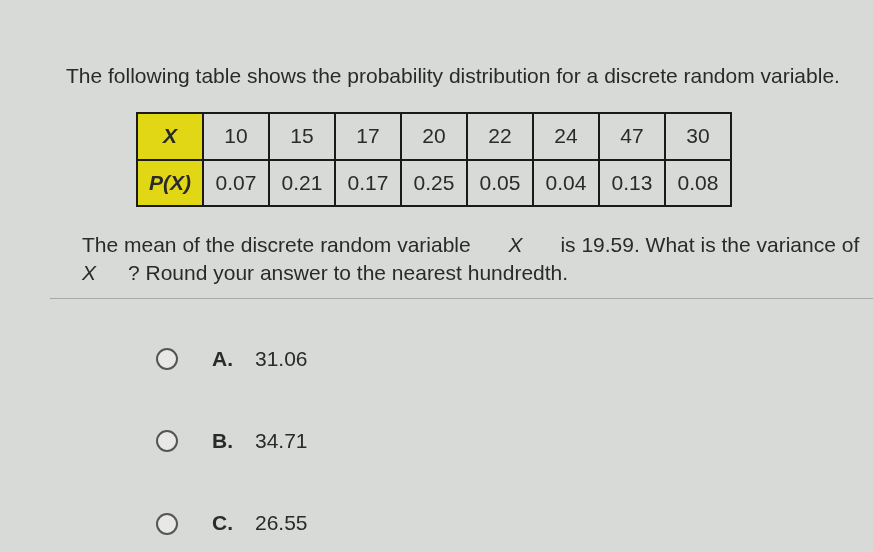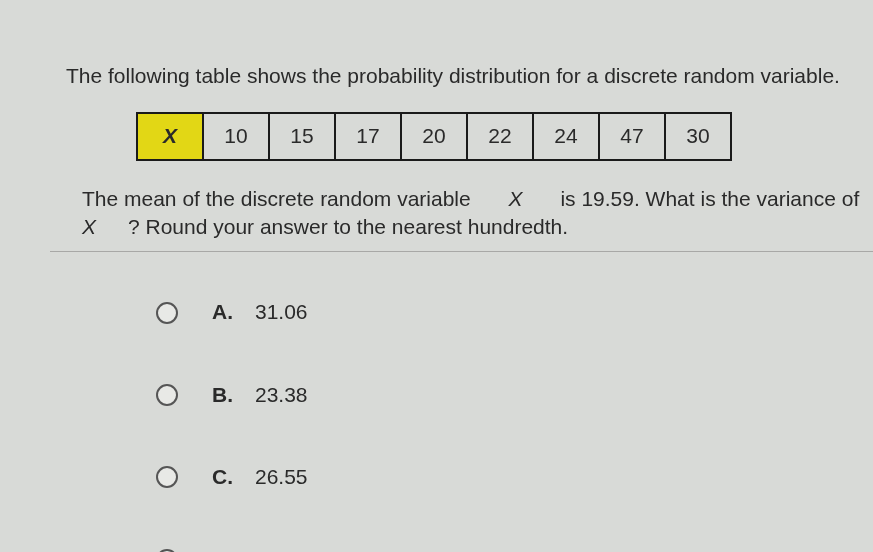--- a/index.html
+++ b/index.html
@@ -61,40 +61,51 @@
       <td class="header-italic hl">X</td>
       <td>10</td>
       <td>15</td>
       <td>17</td>
       <td>20</td>
       <td>22</td>
       <td>24</td>
       <td>47</td>
       <td>30</td>
     </tr>
+    <tr>
+      <td class="header-italic hl">P(X)</td>
+      <td>0.07</td>
+      <td>0.21</td>
+      <td>0.17</td>
+      <td>0.25</td>
+      <td>0.05</td>
+      <td>0.04</td>
+      <td>0.13</td>
+      <td>0.08</td>
+    </tr>
   </tbody>
     </table>
 </div>
 
 <div class="prompt-2">
   <span>The mean of the discrete random variable </span><span class="italic">X</span><span> is 19.59. What is the variance of </span><span class="italic">X</span><span>? Round your answer to the nearest hundredth.</span>
 </div>
 
 <hr class="divider">
 
 <div class="choices">
   <div class="choice">
     <span class="radio"></span>
     <span class="choice-label">A.</span>
     <span>31.06</span>
   </div>
   <div class="choice">
     <span class="radio"></span>
     <span class="choice-label">B.</span>
-    <span>23.38</span>
+    <span>34.71</span>
   </div>
   <div class="choice">
     <span class="radio"></span>
     <span class="choice-label">C.</span>
     <span>26.55</span>
   </div>
   <div class="choice">
     <span class="radio"></span>
     <span class="choice-label">D.</span>
     <span>27.76</span>

